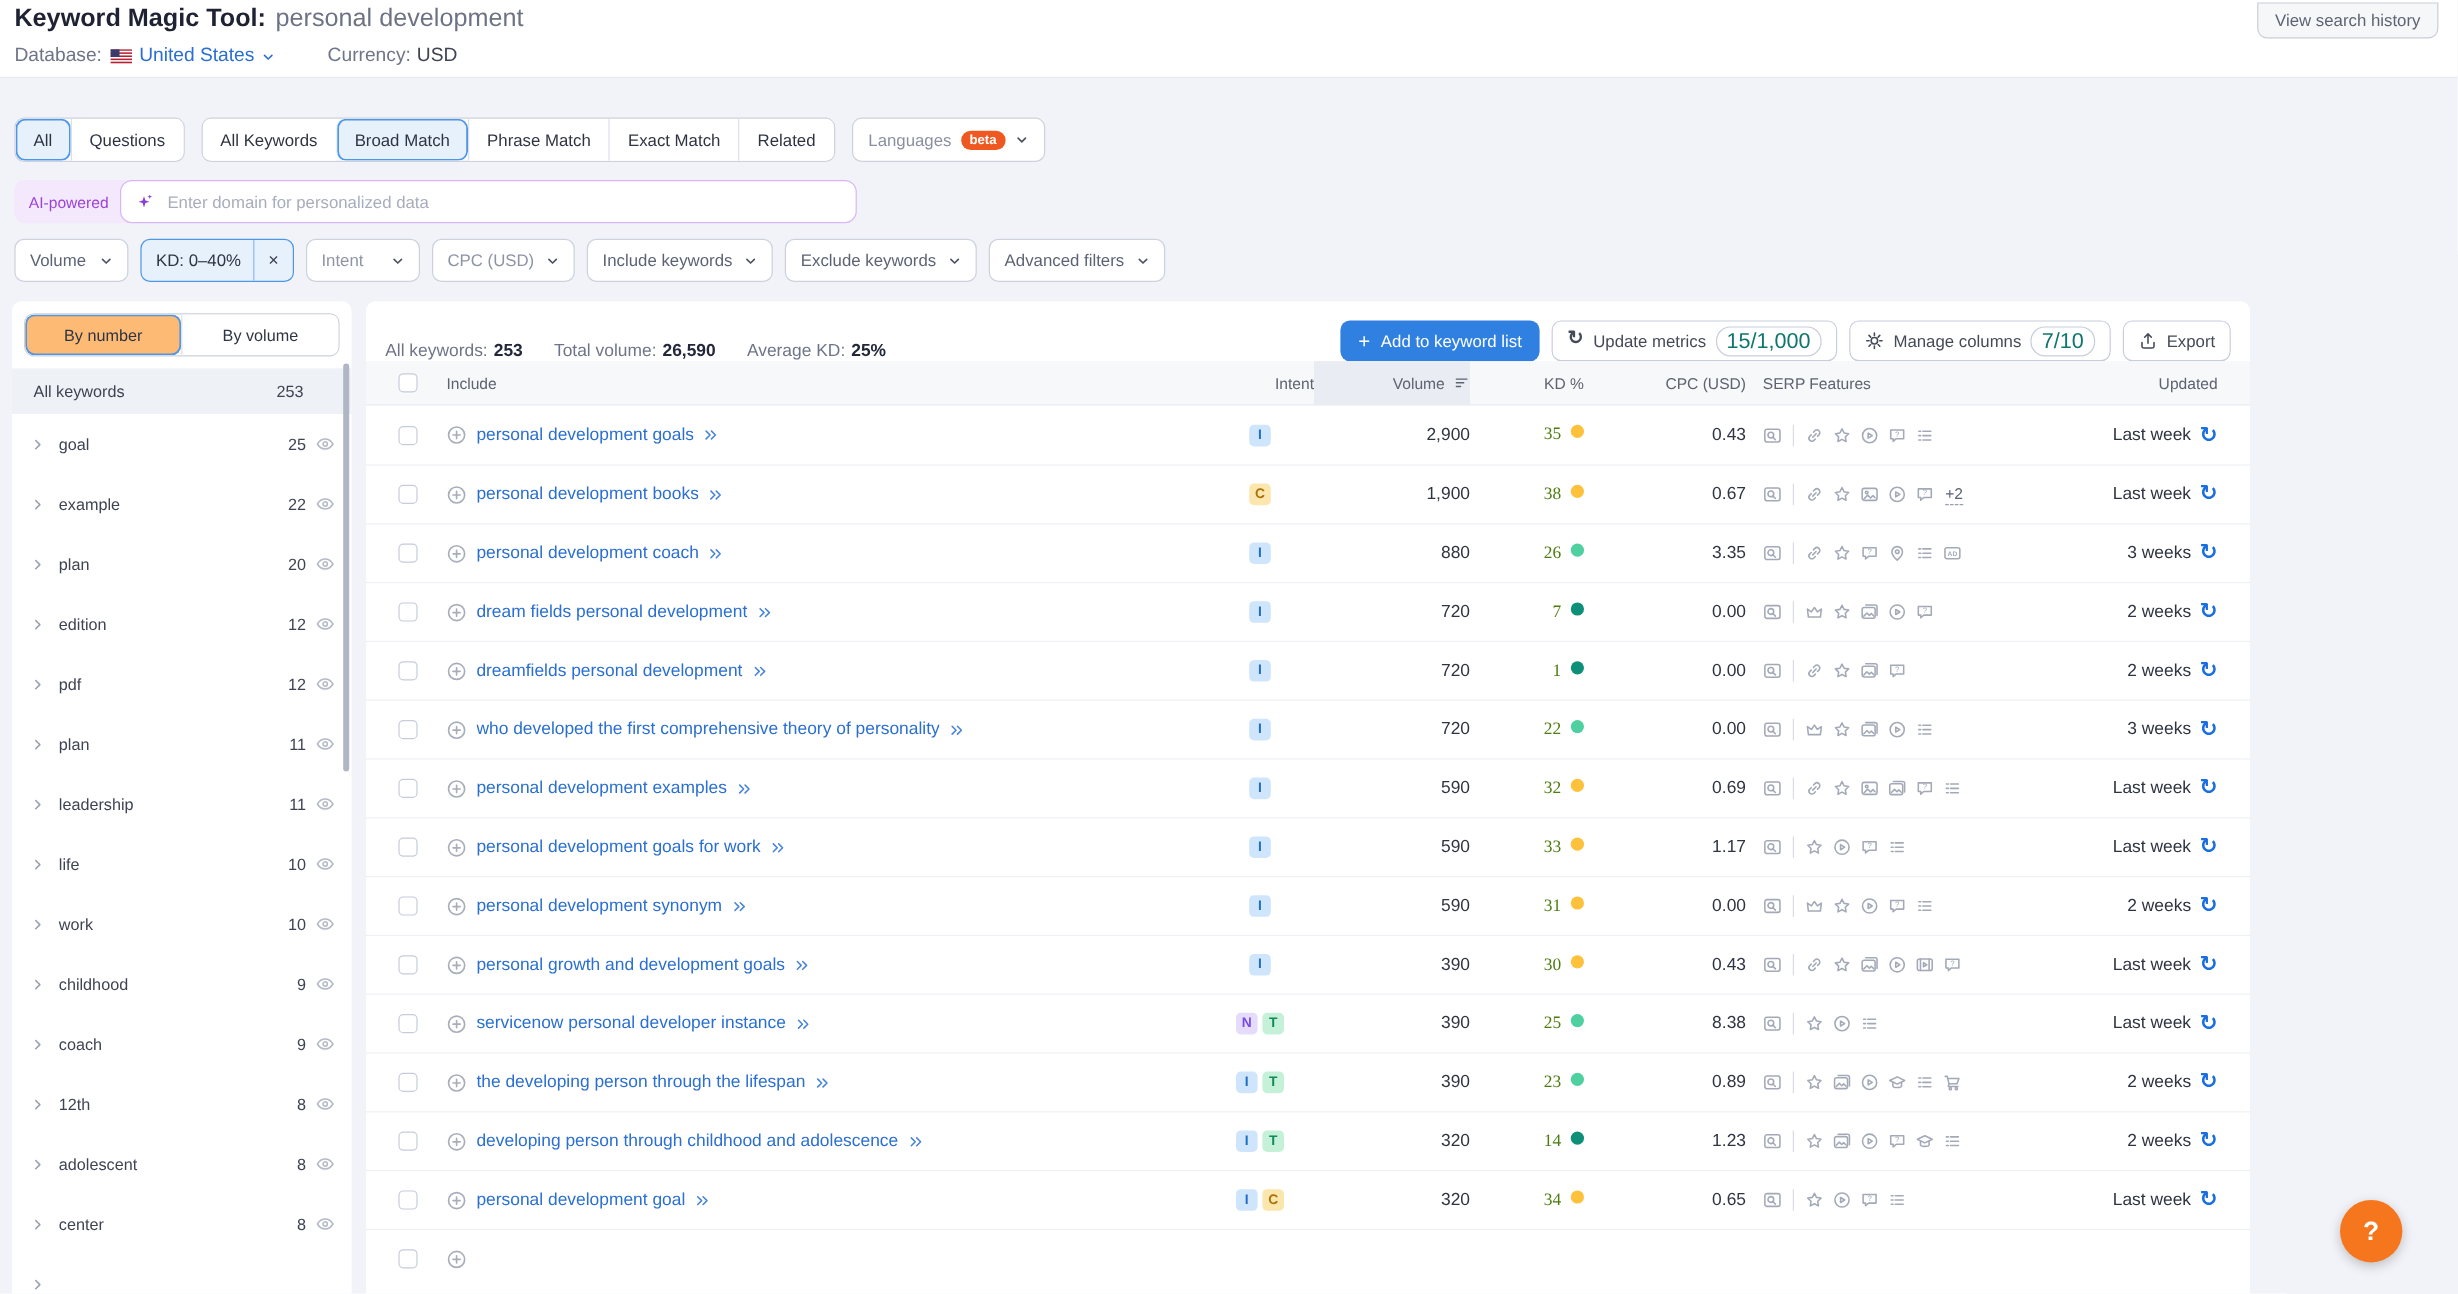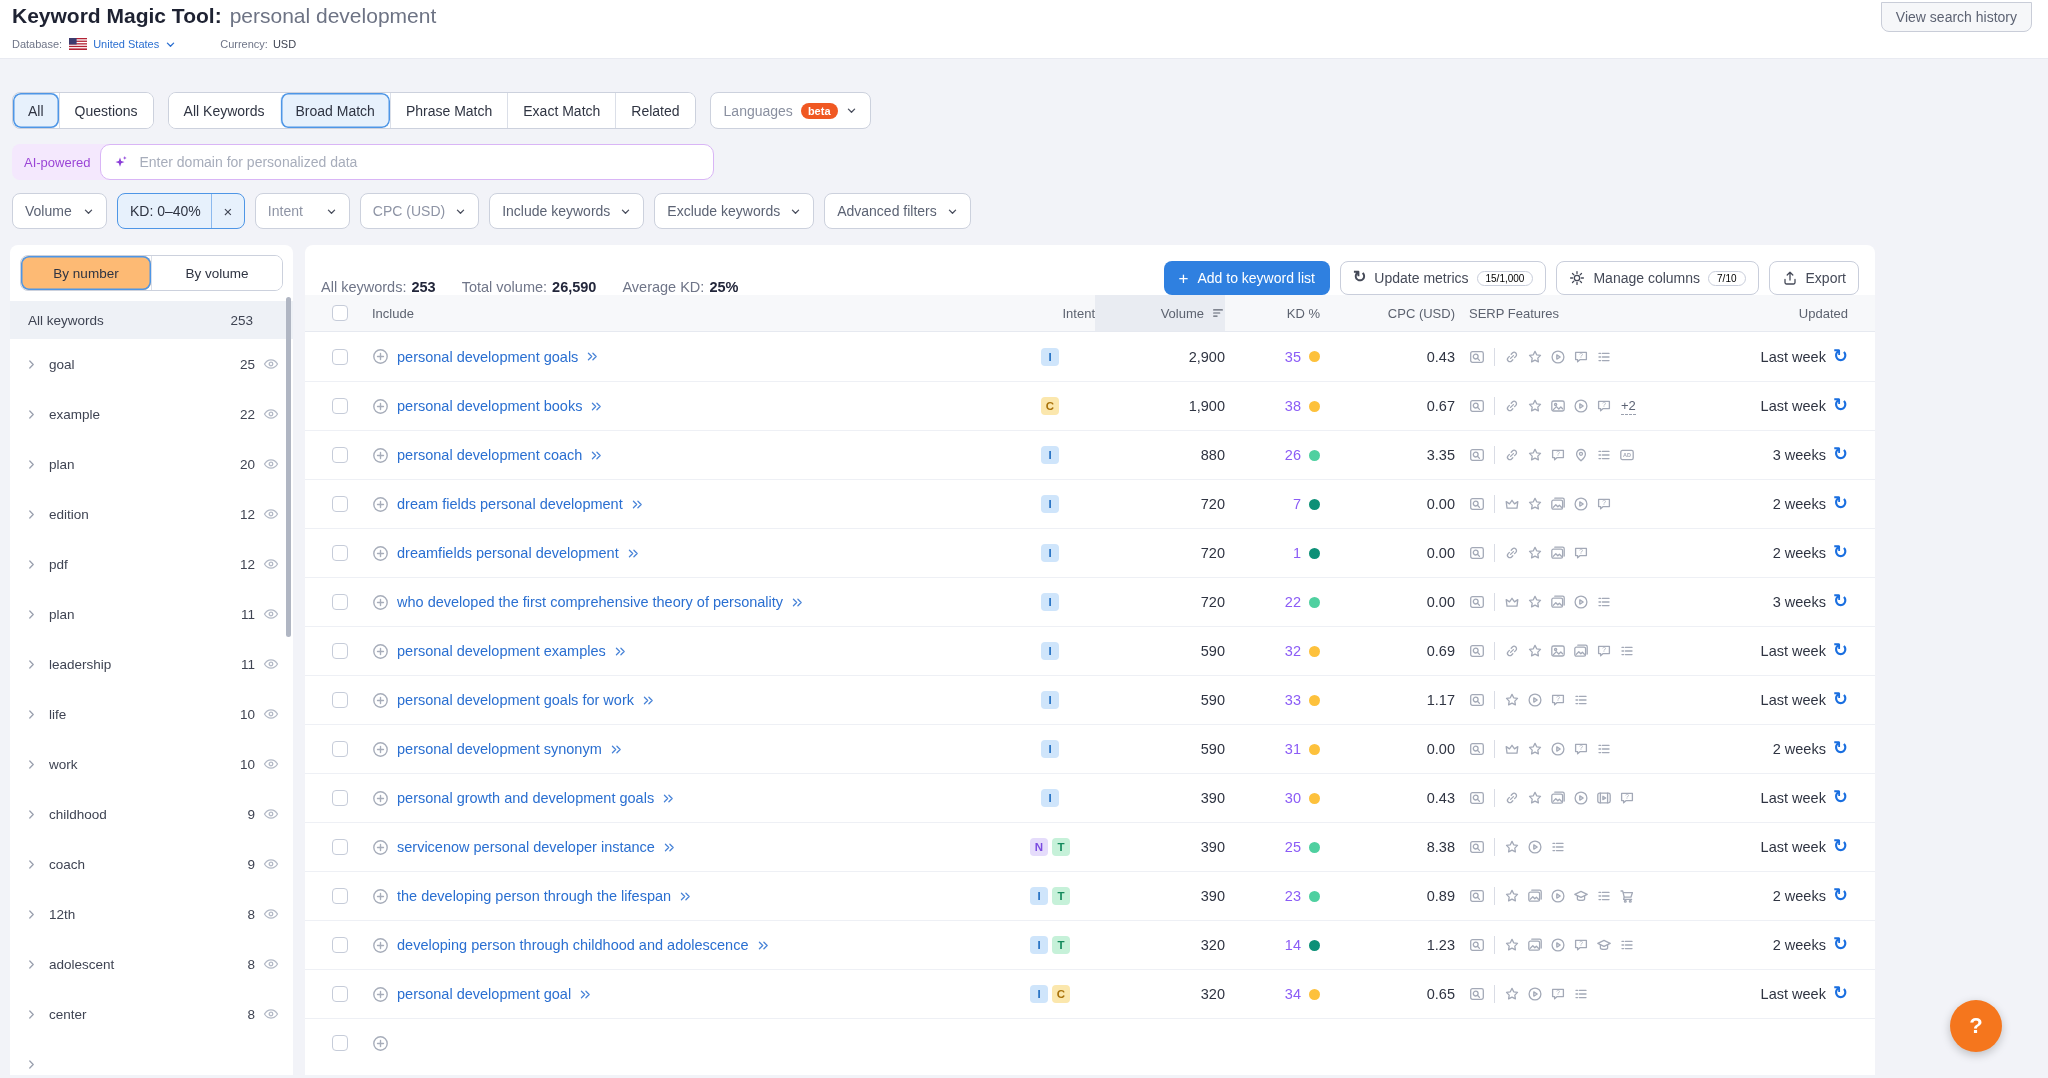--- a/index.html
+++ b/index.html
@@ -19,21 +19,21 @@
   
   .topband { background:#ffffff; border-bottom:1px solid #e8eaf1; padding:2px 16px 8px 12px; }
   .title-row { display:flex; justify-content:space-between; align-items:flex-start; }
   h1 { margin:0; font-size:21px; line-height:28px; font-weight:700; color:#1e2232; }
   h1 .q { font-weight:400; color:#6d7384; margin-left:8px; }
   .ghost-btn {
     font:14px "Liberation Sans",sans-serif; color:#5d6373;
     background:#f6f7f9; border:1px solid #c9cdd8; border-radius:0 0 8px 8px;
     height:30px; padding:0 14px; cursor:pointer;
   }
-  .meta-row { display:flex; align-items:center; margin-top:6px; font-size:11px; color:#6f7588; }
+  .meta-row { display:flex; align-items:center; margin-top:6px; font-size:16px; color:#6f7588; }
   .db-select { display:inline-flex; align-items:center; gap:6px; margin-left:7px; color:#2a6fd1; cursor:pointer; }
   .currency { margin-left:44px; }
   .cur-val { color:#3f4453; margin-left:5px; }
 
   
   .tabs-row { margin:33px 0 0 12px; display:flex; align-items:center; }
   .seg { display:inline-flex; background:#fff; border:1px solid #ccd1dd; border-radius:8px; height:37px; overflow:hidden; }
   .seg + .seg { margin-left:14px; }
   .seg-btn {
     font:14px "Liberation Sans",sans-serif; color:#2f3442; background:#fff; border:none;
@@ -102,21 +102,21 @@
   .actions { display:flex; gap:10px; align-items:center; }
   .btn-primary {
     background:#2f80e0; color:#fff; border:none; border-radius:8px; height:34px; padding:0 15px;
     font:14px "Liberation Sans",sans-serif; display:flex; align-items:center; gap:9px; cursor:pointer;
   }
   .btn-primary .plus { font-size:17px; line-height:1; }
   .btn {
     background:#fff; border:1px solid #c9cedb; border-radius:8px; height:34px; padding:0 12px;
     font:14px "Liberation Sans",sans-serif; color:#454a58; display:flex; align-items:center; gap:8px; cursor:pointer;
   }
-  .pill { border:1px solid #c9cedb; border-radius:12px; padding:1px 8px; font-size:10px; color:#000000; }
+  .pill { border:1px solid #c9cedb; border-radius:12px; padding:1px 8px; font-size:18px; color:#0f766e; }
   .refresh-dark { font-size:16px; font-weight:700; line-height:1; transform:translateY(-1px); }
 
   
   .grid { display:grid; grid-template-columns:40px 1fr 90px 130px 95px 135px 200px 193px; padding:0 27px; align-items:center; }
   .thead { height:37px; background:#f7f8fa; border-bottom:1px solid #e6e9f0; font-size:13px; color:#5d6370; flex:none; }
   .thead .right { text-align:right; }
   .vol-head { background:#e9ecf2; height:100%; display:flex; align-items:center; justify-content:flex-end; gap:7px; color:#5d6370; }
   .sort-icn { color:#5d6370; }
   .tbody { flex:1; overflow:hidden; }
   .trow { height:49px; background:#fff; }
@@ -124,21 +124,21 @@
   .cb { width:16px; height:16px; border:1.5px solid #c6ccd9; border-radius:4px; background:#fff; cursor:pointer; }
   .kw-cell { display:flex; align-items:center; gap:8px; min-width:0; }
   .kw-plus { color:#a7adba; }
   .kw-plus svg { width:17px; height:17px; }
   .kw-link { color:#2a6fd1; font-size:14.5px; cursor:pointer; white-space:nowrap; overflow:hidden; text-overflow:ellipsis; }
   .kw-arr { color:#2a6fd1; opacity:.85; }
   .kw-arr svg { width:13px; height:13px; stroke-width:1.6; }
   .intent-cell { display:flex; justify-content:center; gap:4px; }
   .badge { width:18px; height:18px; border-radius:4px; font-size:11.5px; font-weight:700; display:flex; align-items:center; justify-content:center; }
   .num-cell { text-align:right; font-size:14.5px; color:#2f3442; }
-  .kd-cell { display:flex; justify-content:flex-end; align-items:center; gap:8px; font-size:14.5px; color:#8b5cf6; }
+  .kd-cell { display:flex; justify-content:flex-end; gap:8px; font-size:14.5px; color:#4d7c0f;font-family:Liberation Serif, serif; }
   .kd-dot { width:11px; height:11px; border-radius:50%; }
   .serp-cell { display:flex; align-items:center; gap:7px; padding-left:14px; color:#a3a9b7; }
   .serp-div { width:1px; height:18px; background:#d9dce5; margin:0 2px; }
   .serp-plus { font-size:13px; color:#5c6374; border-bottom:1px dashed #9aa0ae; padding-bottom:1px; margin-left:2px; }
   .upd-cell { display:flex; justify-content:flex-end; align-items:center; gap:7px; font-size:14.5px; color:#2f3442; }
   .refresh-blue { color:#1a6fe0; font-size:18px; font-weight:700; line-height:1; cursor:pointer; transform:translateY(-1px); }
 
   
   .fab {
     position:fixed; right:46px; bottom:26px; width:52px; height:52px; border-radius:50%;

